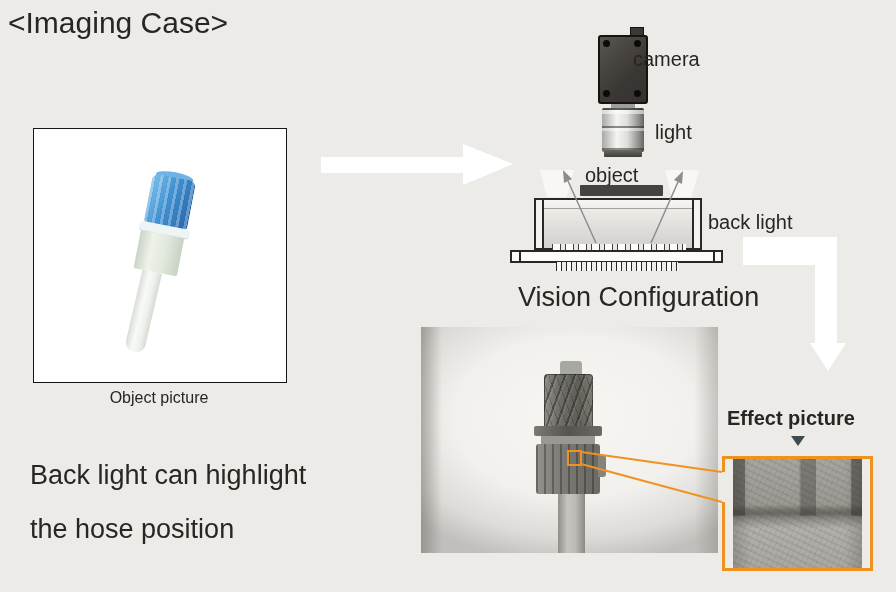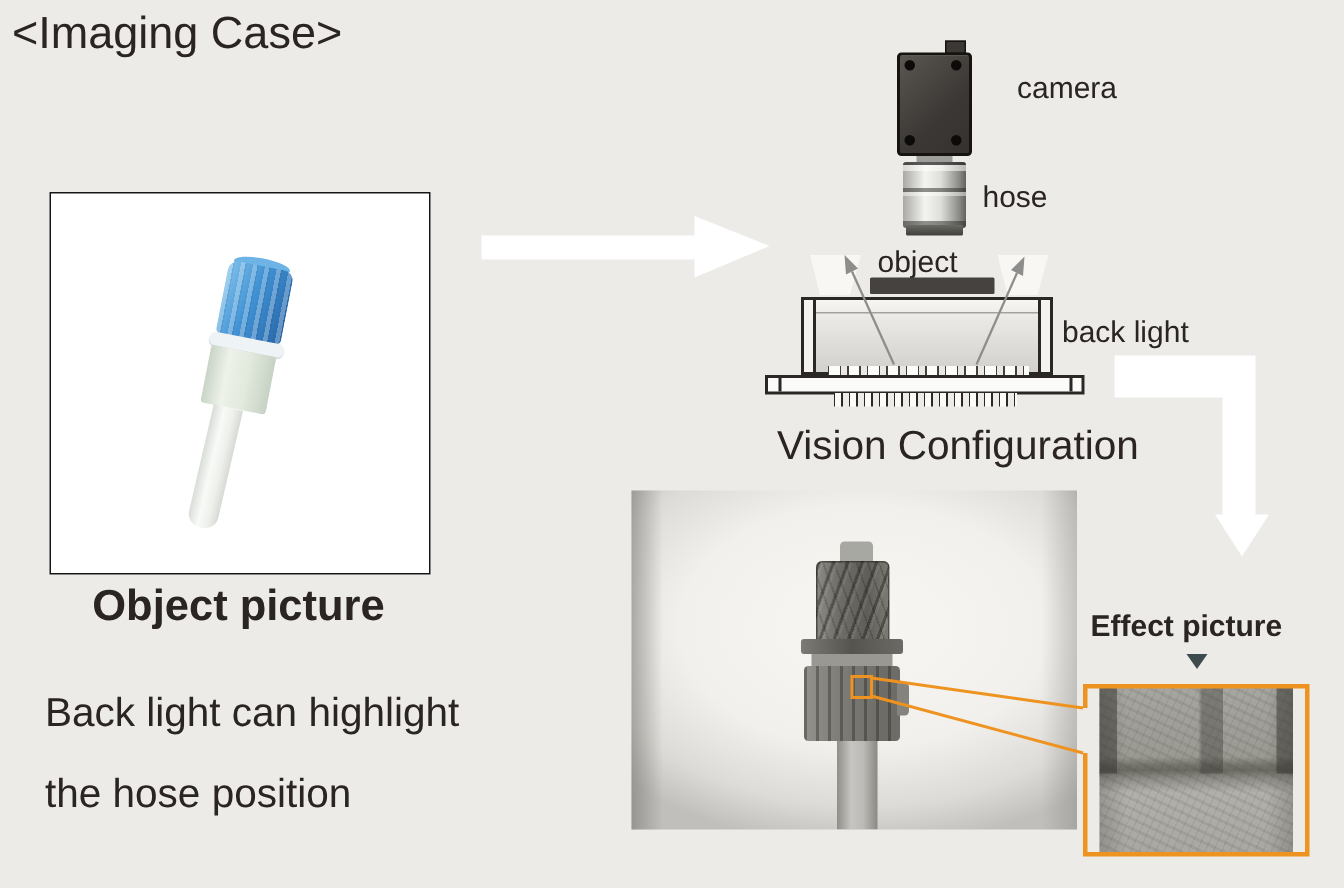--- a/index.html
+++ b/index.html
@@ -17,39 +17,39 @@
   .obj-art{left:78px;top:42px;width:120px;height:200px;transform:rotate(11deg);transform-origin:60px 20px;}
   .cap-top{left:41px;top:1px;width:38px;height:10px;border-radius:50%;background:#6db3e6;}
   .cap{left:38px;top:6px;width:44px;height:50px;border-radius:7px 7px 4px 4px;
        background:repeating-linear-gradient(90deg,rgba(255,255,255,.28) 0 3px,rgba(0,0,0,.06) 3px 4px,rgba(0,0,0,0) 4px 8px),
                   linear-gradient(105deg,#83c3ec,#4192d4 45%,#2b6cae 92%);}
   .cap-ring{left:35px;top:55px;width:50px;height:9px;border-radius:4px;background:#eef3f6;box-shadow:0 1px 1px rgba(120,140,150,.4);}
   .obj-body{left:37px;top:64px;width:44px;height:39px;border-radius:2px;
        background:linear-gradient(90deg,#c9d4c6,#eef2ea 30%,#e2e9dd 62%,#c6d2c4);}
   .obj-tube{left:46px;top:103px;width:20px;height:82px;border-radius:0 0 9px 9px;transform:rotate(2deg);transform-origin:top center;
        background:linear-gradient(90deg,#d9ddd7,#f8faf7 38%,#eef0ec 70%,#d6dad4);}
-  .obj-caption{left:33px;top:389px;width:252px;text-align:center;font-size:29px;font-weight:bold;}
+  .obj-caption{left:33px;top:389px;width:252px;text-align:center;font-size:16px;}
 
   
   .concl{left:30px;font-size:27px;}
   .concl1{top:461px;} .concl2{top:515px;}
 
   
   .cam-tab{left:630px;top:27px;width:14px;height:9px;background:#3b3835;border:1px solid #17140f;box-sizing:border-box;}
   .cam-body{left:598px;top:35px;width:50px;height:69px;border:2px solid #17140f;border-radius:3px;box-sizing:border-box;
        background:linear-gradient(135deg,#5a5752,#3b3835 60%,#34312e);}
   .screw{width:7px;height:7px;border-radius:50%;background:#0d0b09;}
   .s1{left:603px;top:40px;} .s2{left:634px;top:40px;} .s3{left:603px;top:90px;} .s4{left:634px;top:90px;}
   .cam-mount{left:611px;top:104px;width:24px;height:4px;background:#9d9d99;}
   .lens{left:602px;top:108px;width:42px;height:44px;border-radius:2px;
        background:linear-gradient(180deg,rgba(40,40,38,.75) 0 2px,rgba(255,255,255,.55) 2px 6px,rgba(0,0,0,0) 6px 40%,rgba(40,40,38,.5) 40% 45%,rgba(255,255,255,.45) 45% 52%,rgba(0,0,0,0) 52% 90%,rgba(40,40,38,.5) 90% 100%),
                   linear-gradient(90deg,#a9a9a5,#f4f4f1 35%,#dededa 60%,#8e8e8a 88%,#636360);}
   .lens-ring{left:604px;top:150px;width:38px;height:7px;background:linear-gradient(180deg,#6a6a64,#403f3b);border-radius:1px;}
   .lbl{font-size:20px;}
-  .lbl-camera{left:678px;top:48px;} .lbl-lens{left:655px;top:121px;}
+  .lbl-camera{left:633px;top:48px;} .lbl-lens{left:655px;top:121px;}
   .lbl-object{left:585px;top:164px;} .lbl-backlight{left:708px;top:211px;}
 
   
   .glow{width:34px;height:27px;background:#f8f7f4;clip-path:polygon(0 0,100% 0,78% 100%,20% 100%);}
   .glow-l{left:540px;top:170px;} .glow-r{left:665px;top:170px;}
   .obj-bar{left:580px;top:185px;width:83px;height:11px;background:#45423f;border-radius:1px;}
   .bl-box{left:534px;top:198px;width:168px;height:52px;border:2px solid #2a2724;box-sizing:border-box;
        background:linear-gradient(180deg,#f7f6f3,#eae9e5 25%,#d3d2ce 95%);}
   .bl-line{left:536px;top:208px;width:164px;height:1px;background:#a3a39d;}
   .bl-post{top:198px;width:10px;height:52px;border:2px solid #2a2724;box-sizing:border-box;background:#f4f3f0;}
@@ -120,21 +120,21 @@
   <div class="abs cam-tab"></div>
   <div class="abs cam-body"></div>
   <div class="abs screw s1"></div>
   <div class="abs screw s2"></div>
   <div class="abs screw s3"></div>
   <div class="abs screw s4"></div>
   <div class="abs cam-mount"></div>
   <div class="abs lens"></div>
   <div class="abs lens-ring"></div>
   <div class="abs txt lbl lbl-camera">camera</div>
-  <div class="abs txt lbl lbl-lens">hose</div>
+  <div class="abs txt lbl lbl-lens">light</div>
 
   <div class="abs glow glow-l"></div>
   <div class="abs glow glow-r"></div>
   <div class="abs txt lbl lbl-object">object</div>
   <div class="abs obj-bar"></div>
   <div class="abs bl-box"></div>
   <div class="abs bl-line"></div>
   <div class="abs bl-post post-l"></div>
   <div class="abs bl-post post-r"></div>
   <div class="abs led-row"></div>

